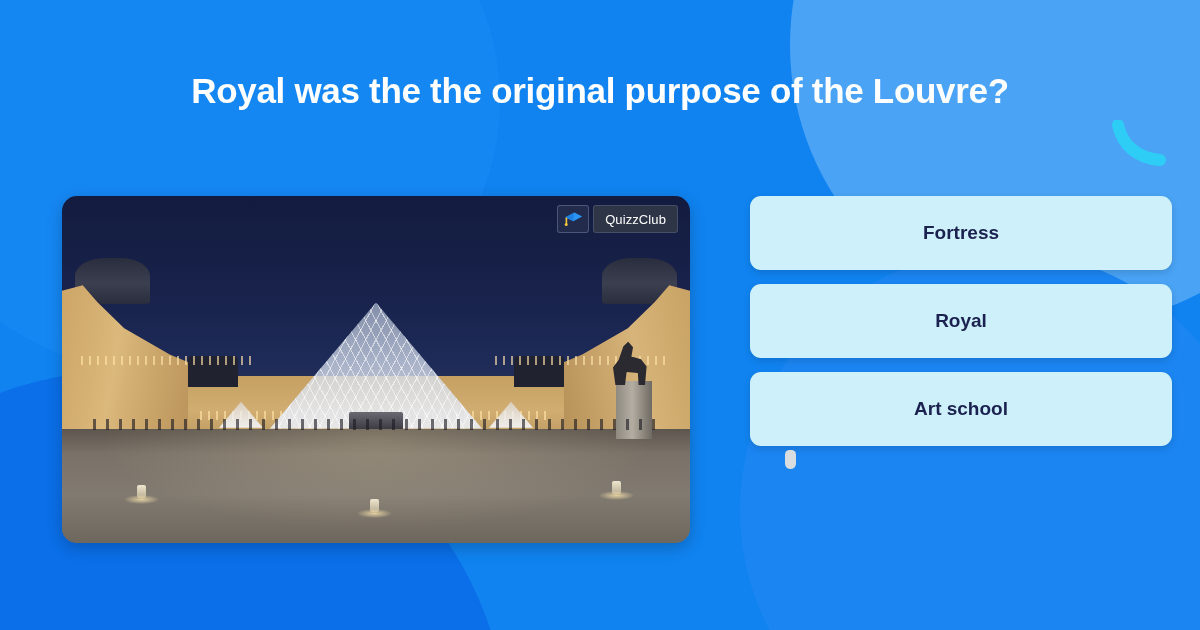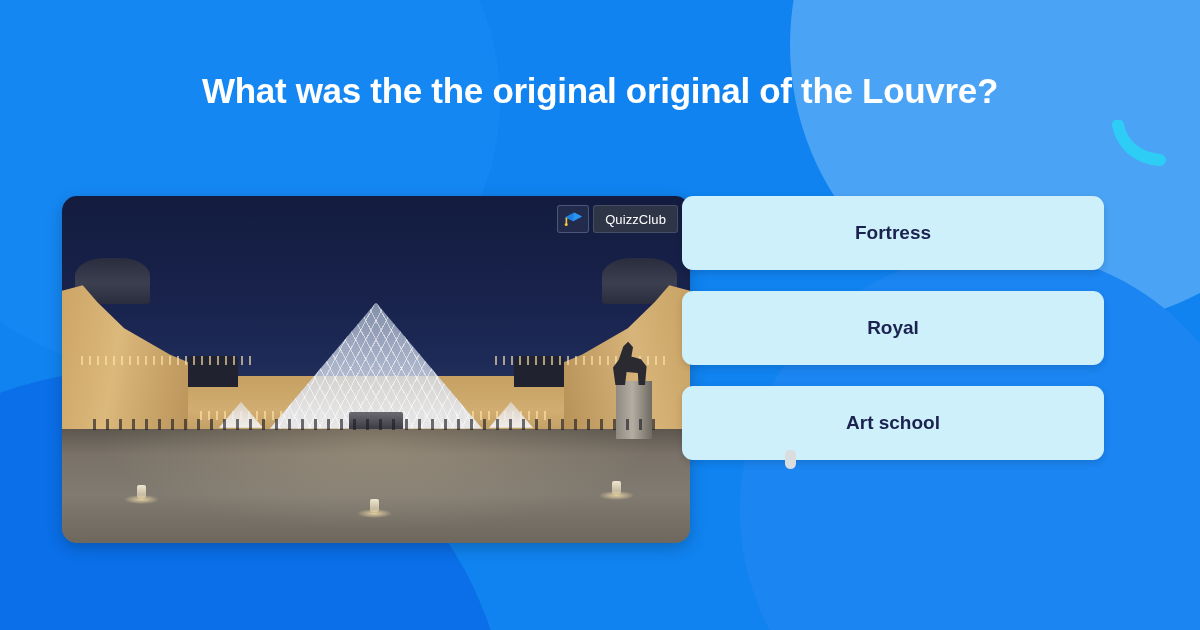--- a/index.html
+++ b/index.html
@@ -243,25 +243,25 @@
     font-size:13px;
     font-weight:normal;
     padding:0 11px;
     display:flex; align-items:center;
     letter-spacing:.1px;
   }
 
   
   .answers {
     position:absolute;
-    left:682px; top:196px;
+    left:750px; top:196px;
     width:422px;
     display:flex;
     flex-direction:column;
-    gap:21px;
+    gap:14px;
     z-index:5;
   }
   .answer {
     height:74px;
     background:#cdf0fb;
     border-radius:11px;
     display:flex;
     align-items:center;
     justify-content:center;
     color:#1b2250;
@@ -290,21 +290,21 @@
     <div class="shape-soft-topleft"></div>
     <div class="shape-circle-topright"></div>
     <div class="shape-circle-left"></div>
     <div class="shape-wedge-bottomright"></div>
 
     <svg class="shape-swoosh" viewBox="0 0 56 46">
       <path d="M6 5 C10 24, 24 38, 48 40" fill="none" stroke="#2ecdf5" stroke-width="12" stroke-linecap="round"></path>
     </svg>
   </div>
 
-  <h1 class="title">What was the the original original of the Louvre?</h1>
+  <h1 class="title">Royal was the the original purpose of the Louvre?</h1>
 
   <div class="photo-card">
     <div class="photo">
 
       <div class="roof roof-l"></div>
       <div class="roof roof-r"></div>
 
       <div class="wing-left"></div>
       <div class="wing-right"></div>
       <div class="wing-center"></div>

